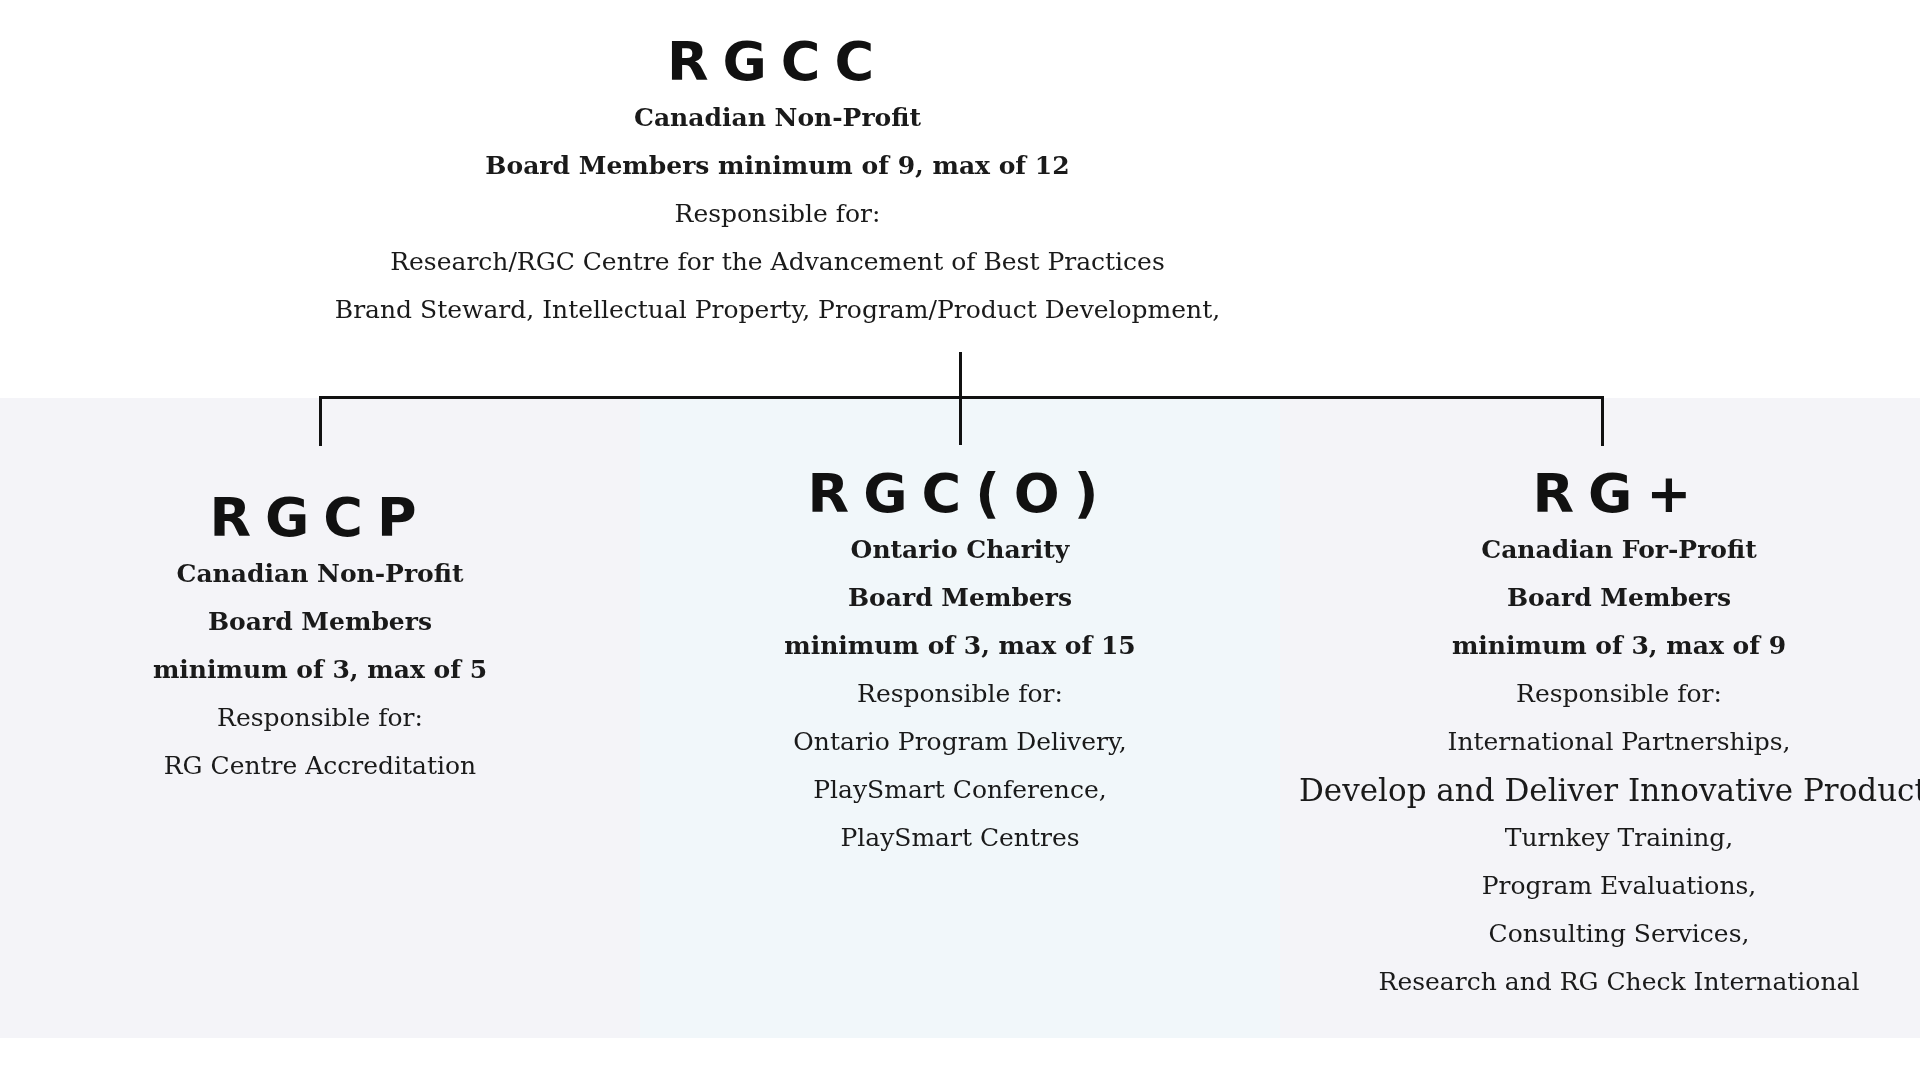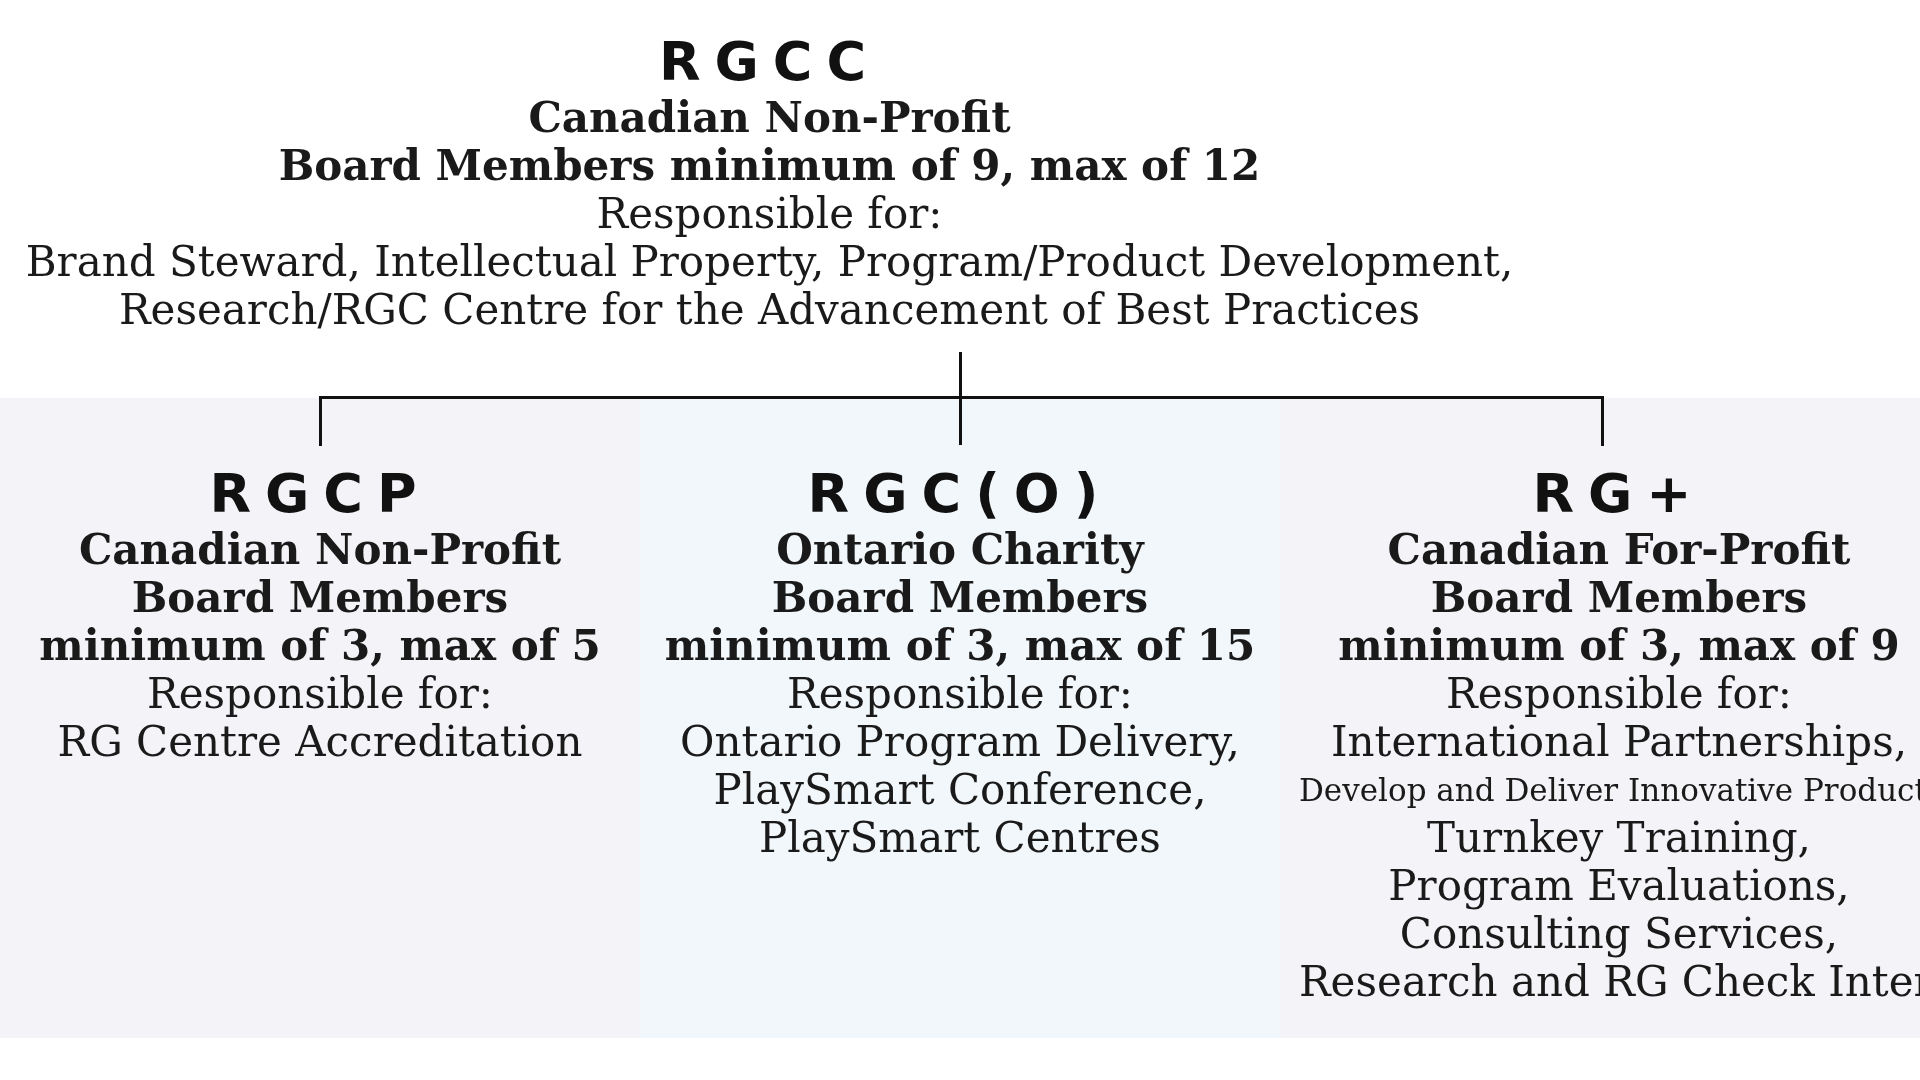--- a/index.html
+++ b/index.html
@@ -5,25 +5,25 @@
   html, body { margin:0; padding:0; }
   body { width:1920px; height:1080px; background:#ffffff; position:relative; overflow:hidden;
          font-family:"DejaVu Serif", "Liberation Serif", serif; color:#1a1a1a; }
   .panel { position:absolute; top:398px; height:640px; }
   .p-left { left:0; width:640px; background:#f4f4f8; }
   .p-mid { left:640px; width:640px; background:#f1f7fa; }
   .p-right { left:1280px; width:640px; background:#f4f4f8; }
   .block { position:absolute; text-align:center; }
   .title { font-family:"DejaVu Sans", "Liberation Sans", sans-serif; font-weight:bold;
            font-size:54px; letter-spacing:14px; line-height:64px; color:#111; }
-  .line { font-size:42px; line-height:48px; white-space:nowrap; }
+  .line { font-size:25px; line-height:48px; white-space:nowrap; }
   .bold { font-weight:bold; }
-  .top-block { left:8px; width:1523px; top:30px; }
+  .top-block { left:16px; width:1523px; top:30px; }
   .col { width:640px; top:462px; }
-  .col-l { left:0; }
+  .col-l { left:0;margin-top:24px; }
   .col-m { left:640px; }
   .col-r { left:1280px;margin-left:19px; }
   .conn { position:absolute; background:#111; }
 </style>
 </head>
 <body>
 
 <div class="panel p-left"></div>
 <div class="panel p-mid"></div>
 <div class="panel p-right"></div>
@@ -31,22 +31,22 @@
 <div class="conn" style="left:959px; top:352px; width:3px; height:93px;"></div>
 <div class="conn" style="left:319px; top:396px; width:1285px; height:3px;"></div>
 <div class="conn" style="left:319px; top:396px; width:3px; height:50px;"></div>
 <div class="conn" style="left:1601px; top:396px; width:3px; height:50px;"></div>
 
 <div class="block top-block">
   <div class="title">RGCC</div>
   <div class="line bold">Canadian Non-Profit</div>
   <div class="line bold">Board Members minimum of 9, max of 12</div>
   <div class="line">Responsible for:</div>
+  <div class="line">Research/RGC Centre for the Advancement of Best Practices</div>
   <div class="line">Brand Steward, Intellectual Property, Program/Product Development,</div>
-  <div class="line">Research/RGC Centre for the Advancement of Best Practices</div>
 </div>
 
 <div class="block col col-l">
   <div class="title">RGCP</div>
   <div class="line bold">Canadian Non-Profit</div>
   <div class="line bold">Board Members</div>
   <div class="line bold">minimum of 3, max of 5</div>
   <div class="line">Responsible for:</div>
   <div class="line">RG Centre Accreditation</div>
 </div>

